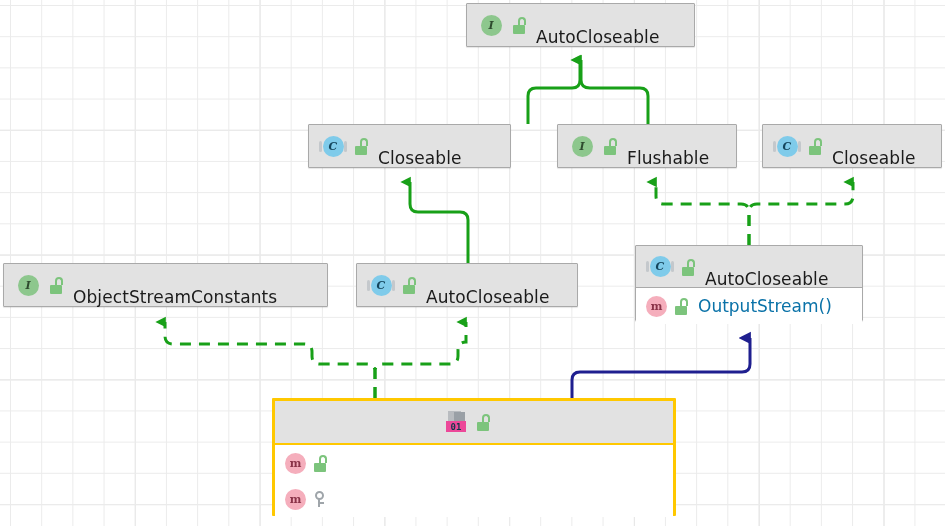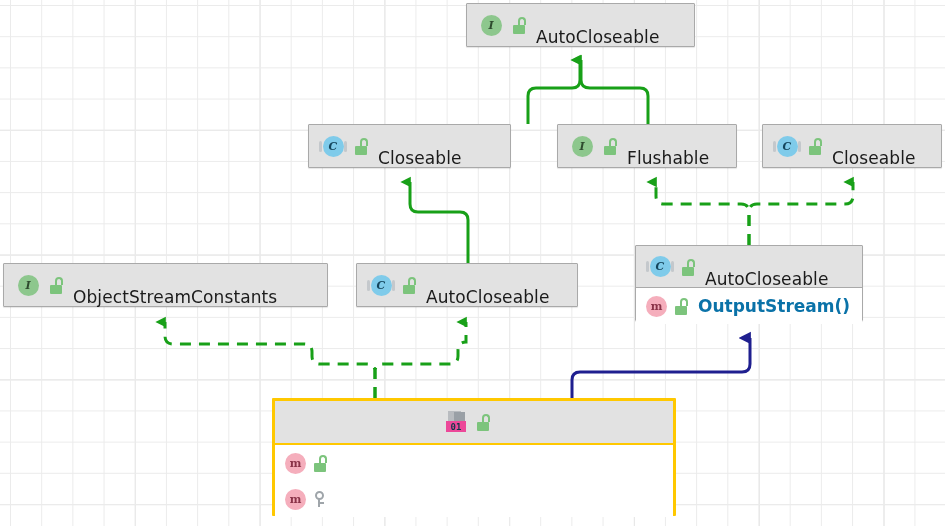--- a/index.html
+++ b/index.html
@@ -79,21 +79,20 @@
     align-items: center;
     height: 36px;
     padding: 0 12px 0 10px;
     background: #ffffff;
     box-sizing: border-box;
     white-space: nowrap;
   }
   .member-text {
     font-size: 17px;
     color: #0a72a8;
-    font-weight: bold;
   }
 
   
   .kind {
     width: 21px; height: 21px;
     border-radius: 50%;
     display: inline-flex;
     align-items: center;
     justify-content: center;
     font-size: 11px;

